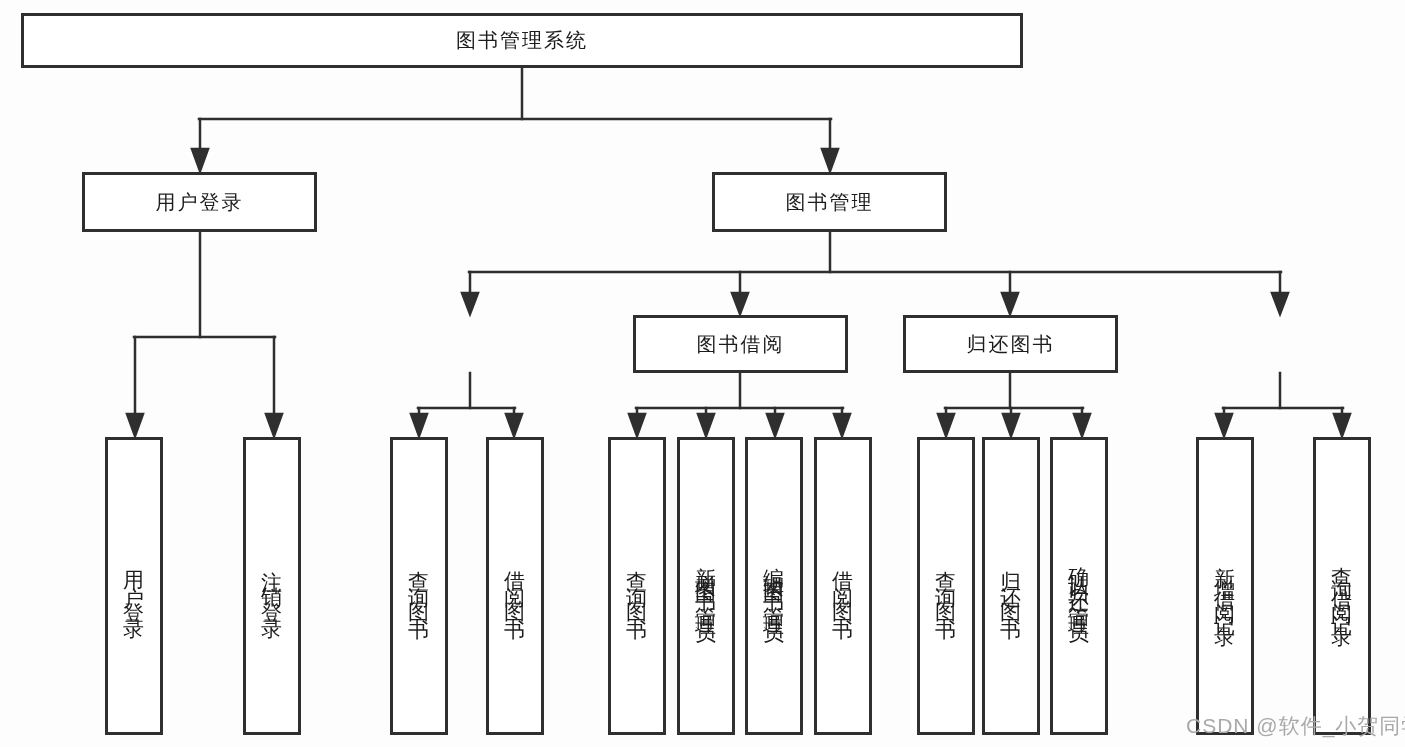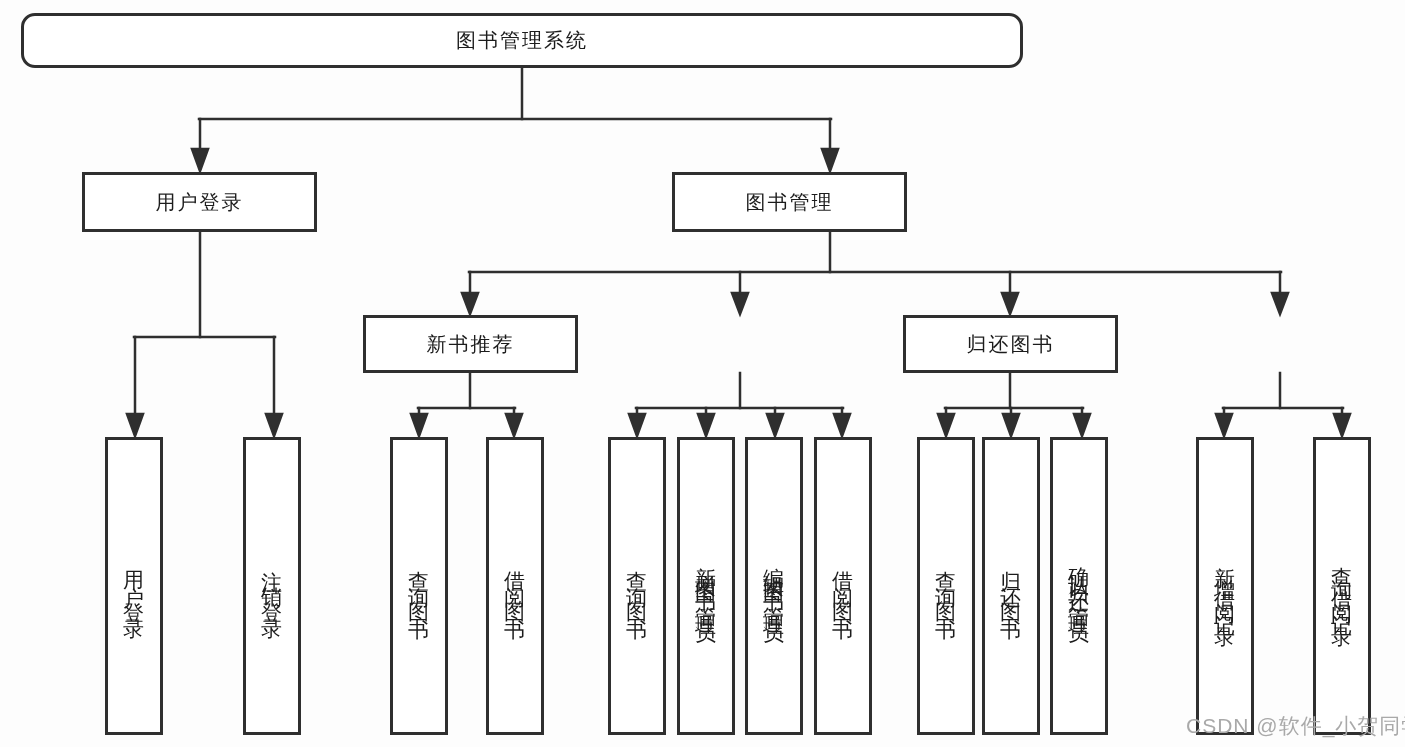--- a/index.html
+++ b/index.html
@@ -28,21 +28,21 @@
     border: 3px solid #2f2f2f;
     display: flex;
     align-items: center;
     justify-content: center;
     color: #1c1c1c;
   }
   .node.h {  
     font-size: 20px;
     letter-spacing: 2px;
   }
-  .node.root { width: 1002px; height: 55px; left: 21px; top: 13px; border-radius: 14px; }
+  .node.root { width: 1002px; height: 55px; left: 21px; top: 13px; }
   .node.lvl2 { width: 235px; height: 60px; top: 172px; }
   .node.lvl3 { width: 215px; height: 58px; top: 315px; }
   .node.leaf {
     width: 58px;
     height: 298px;
     top: 437px;
     font-size: 21px;
   }
   .node.leaf .vtext {
     writing-mode: vertical-rl;
@@ -133,26 +133,26 @@
     </g>
   </svg>
 
   <div class="node root h">
     <span>图书管理系统</span>
   </div>
 
   <div class="node lvl2 h" style="left:82px">
     <span>用户登录</span>
   </div>
-  <div class="node lvl2 h" style="left:672px">
+  <div class="node lvl2 h" style="left:712px">
     <span>图书管理</span>
   </div>
 
-  <div class="node lvl3 h" style="left:363px">
-    <span>新书推荐</span>
+  <div class="node lvl3 h" style="left:633px">
+    <span>图书借阅</span>
   </div>
   <div class="node lvl3 h" style="left:903px">
     <span>归还图书</span>
   </div>
 
   <div class="node leaf ls-l" style="left:105px">
     <span class="vtext">用户登录</span>
   </div>
   <div class="node leaf ls-l" style="left:243px">
     <span class="vtext">注销登录</span>

